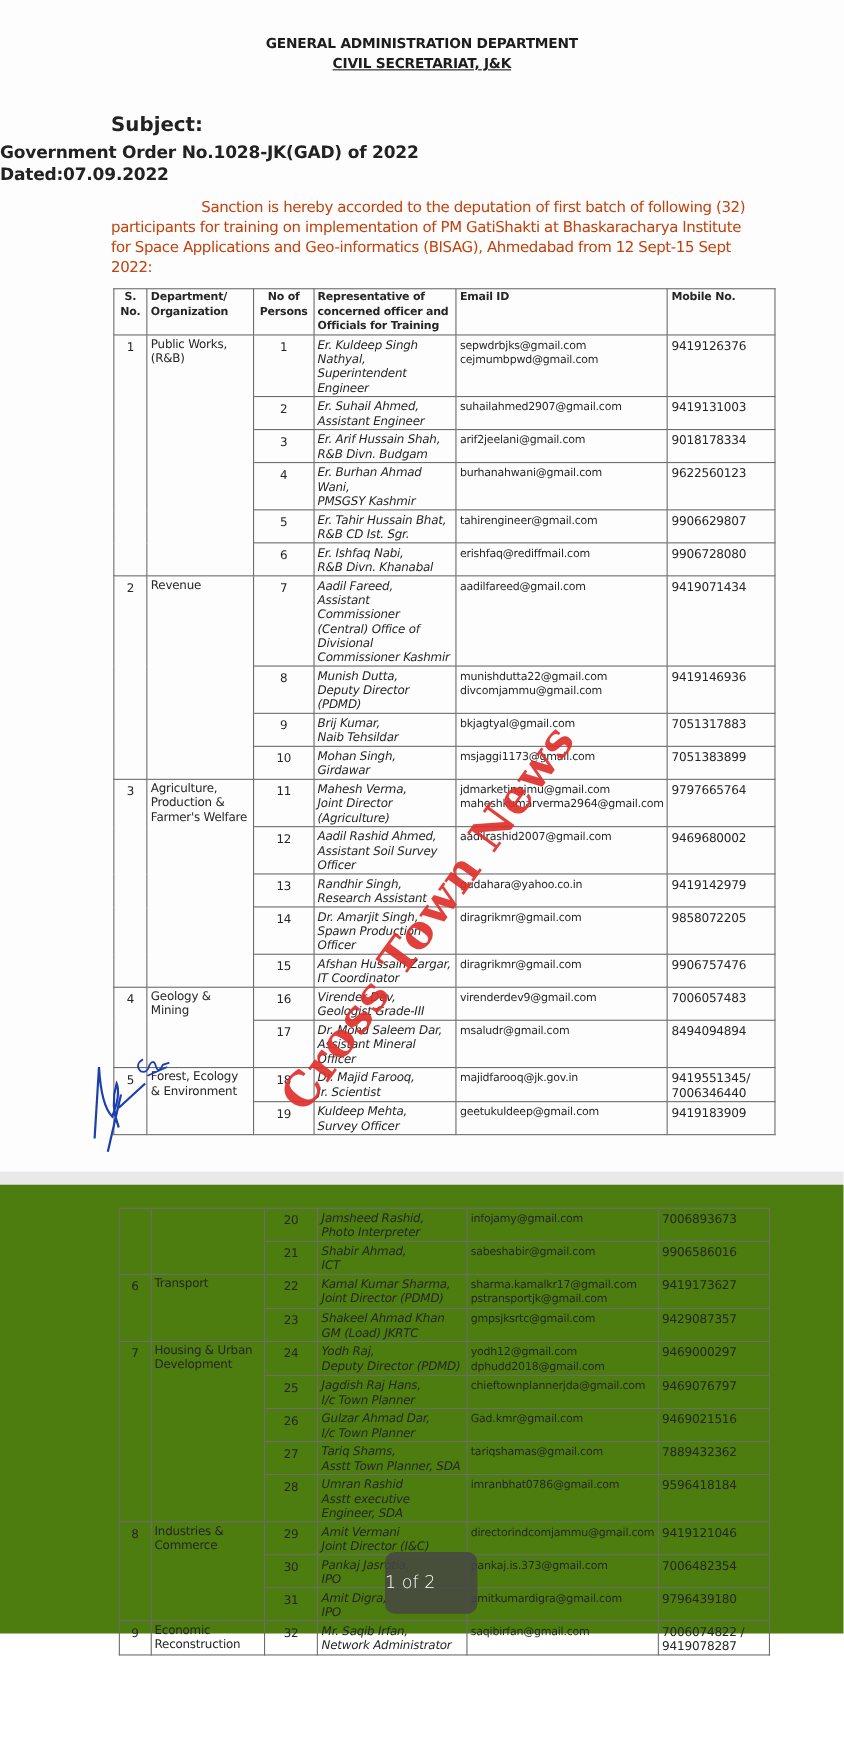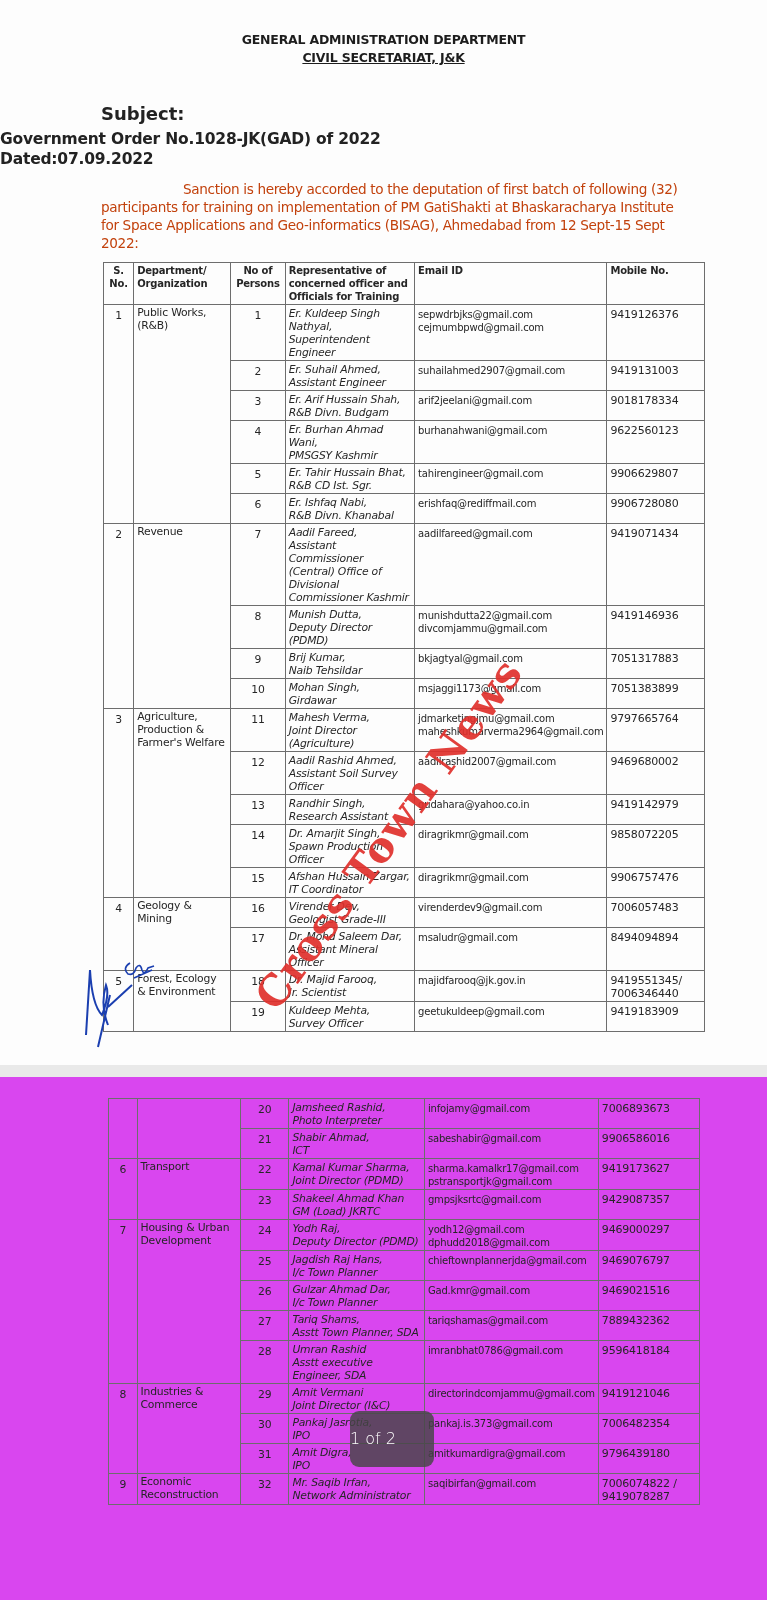--- a/index.html
+++ b/index.html
@@ -1,19 +1,19 @@
 <!DOCTYPE html>
 <html><head>
 <meta charset="utf-8">
 <style>
   html, body { margin:0; padding:0; }
   body { width:767px; height:1600px; background:#ffffff; position:relative; overflow:hidden; font-family:"DejaVu Sans", sans-serif; color:#222; }
   .page1 { position:absolute; left:0; top:0; width:767px; height:1065px; background:#fdfdfd; }
   .gap { position:absolute; left:0; top:1065px; width:767px; height:12px; background:#e9e9e9; }
-  .page2 { position:absolute; left:0; top:1077px; width:767px; height:523px; background:#d946ef; }
+  .page2 { position:absolute; left:0; top:1077px; width:767px; height:408px; background:#4d7c0f; }
 
   .hdr { position:absolute; left:0; width:767px; text-align:center; font-weight:bold; font-size:12.5px; letter-spacing:-0.2px; color:#1d1d1d; }
   .hdr.l1 { top:14px; }
   .hdr.l2 { top:32px; }
   .hdr.l3 { top:50px; text-decoration:underline; }
 
   .subject-label { position:absolute; left:101px; top:81px; font-weight:bold; font-size:18px;margin-top:22px; }
   .subject-text { position:absolute; left:186px; top:81px; width:570px; font-weight:bold; font-size:11.2px; line-height:15px; letter-spacing:-0.2px; }
 
   .order-title { position:absolute; left:0; width:767px; text-align:left; top:129px; font-weight:bold; font-size:15.5px; line-height:20px; letter-spacing:-0.2px; }

